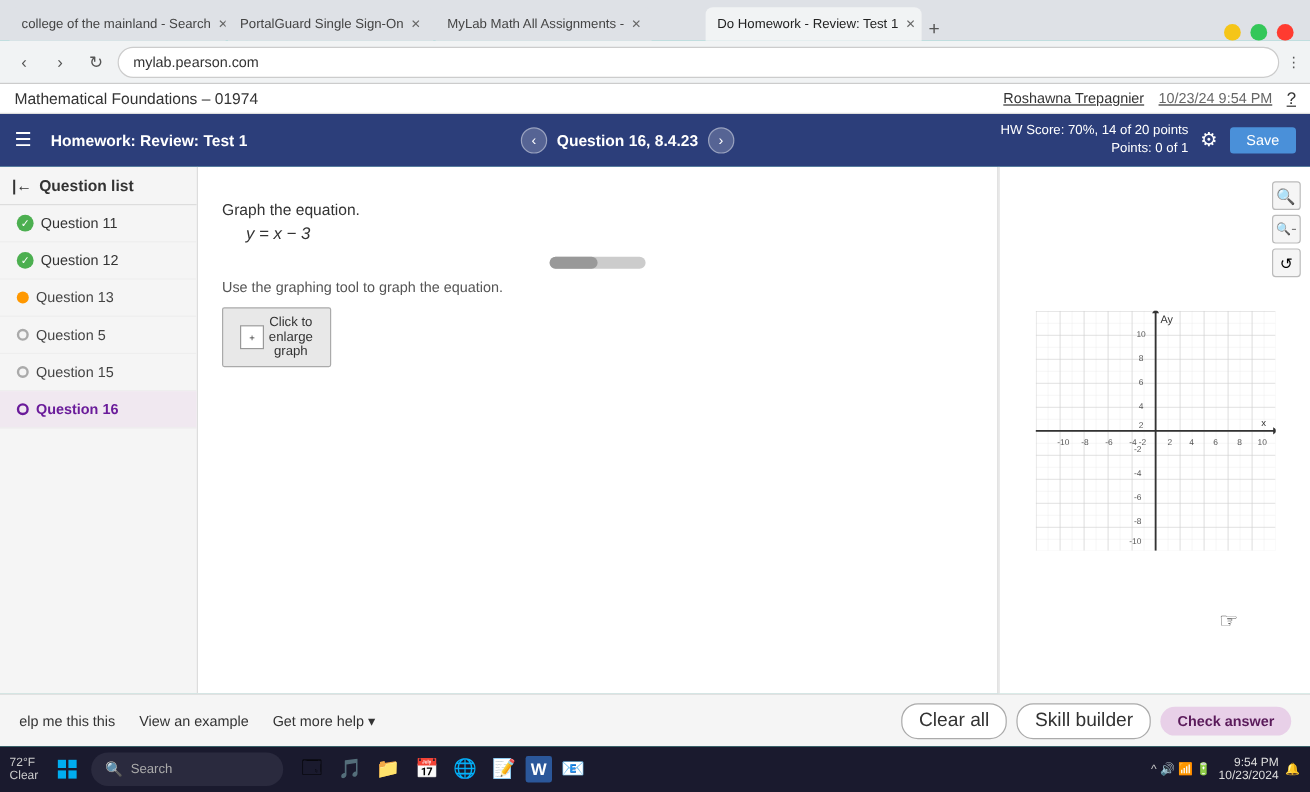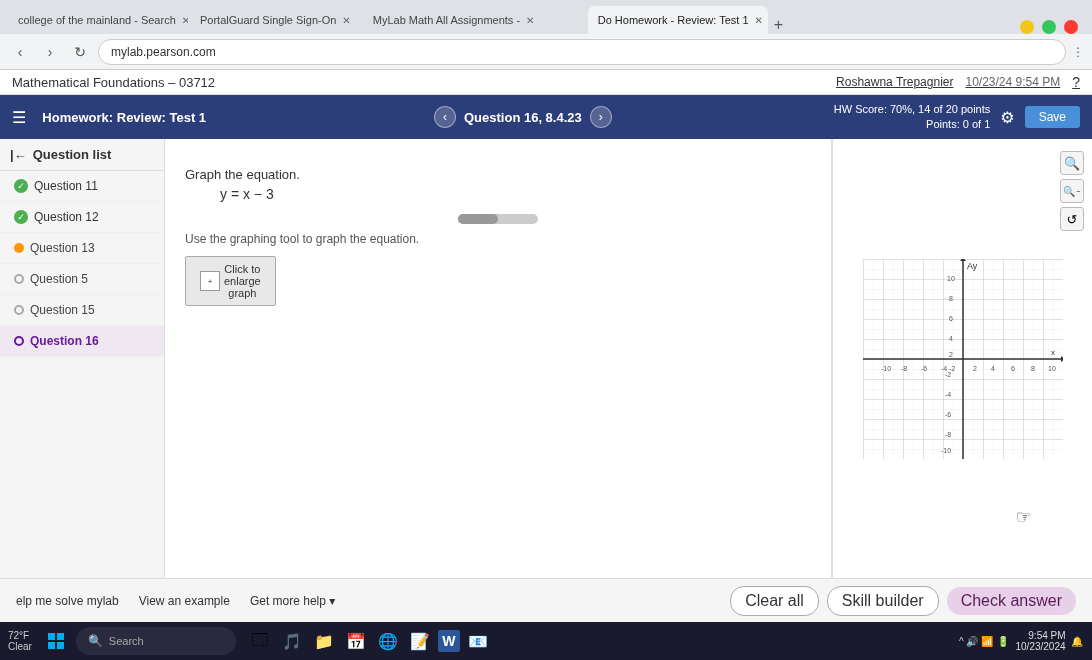--- a/index.html
+++ b/index.html
@@ -263,23 +263,24 @@
     }
 
     .question-instruction {
       font-size: 13px;
       color: #333;
       margin-bottom: 4px;
     }
 
     .equation {
       font-size: 14px;
+      font-style: italic;
       color: #333;
       margin-bottom: 12px;
-      margin-left: 35px;
+      margin-left: 20px;
     }
 
     .slider-area {
       display: flex;
       align-items: center;
       justify-content: center;
       margin: 8px 0;
     }
 
     .graph-instruction {
@@ -380,23 +381,24 @@
       font-size: 16px;
       cursor: pointer;
       color: #333;
     }
 
     .check-answer-btn {
       padding: 5px 14px;
       border-radius: 14px;
       border: none;
       background: #e8d0e8;
-      font-size: 16px;
+      font-size: 12px;
       cursor: pointer;
       color: #5a1a5a;
+      font-weight: bold;
     }
 
     
     .taskbar {
       background: #1a1a2e;
       height: 38px;
       display: flex;
       align-items: center;
       padding: 0 8px;
       gap: 6px;
@@ -505,21 +507,21 @@
     <button class="nav-btn">‹</button>
     <button class="nav-btn">›</button>
     <button class="nav-btn">↻</button>
     <input class="address-input" type="text" value="mylab.pearson.com" style="">
     <div class="browser-actions">
       <span style="font-size:12px;color:#555;">⋮</span>
     </div>
   </div>
 
   <div class="page-title-bar">
-    <span>Mathematical Foundations – 03712</span>
+    <span>Mathematical Foundations – 01974</span>
     <div style="display:flex;align-items:center;gap:12px;text-decoration:underline;">
       <span style="font-size:12px;">Roshawna Trepagnier</span>
       <span style="font-size:12px;color:#666;">10/23/24 9:54 PM</span>
       <span style="font-size:14px;cursor:pointer;">?</span>
     </div>
   </div>
 
   <div class="hw-header">
     <div class="hw-header-left">
       <span class="hamburger">☰</span>
@@ -647,21 +649,21 @@
           <text x="78" y="194" font-size="7" fill="#555">-10</text>
         </svg>
       </div>
 
       <div style="position:absolute;bottom:50px;right:60px;font-size:18px;color:#555;cursor:default;">☞</div>
     </div>
 
   </div>
 
   <div class="bottom-bar">
-    <a class="bottom-link">elp me solve mylab</a>
+    <a class="bottom-link">elp me this this</a>
     <a class="bottom-link">View an example</a>
     <a class="bottom-link">Get more help ▾</a>
     <div class="bottom-right">
       <button class="action-btn">Clear all</button>
       <button class="action-btn">Skill builder</button>
       <button class="check-answer-btn">Check answer</button>
     </div>
   </div>
 
   <div class="taskbar">

